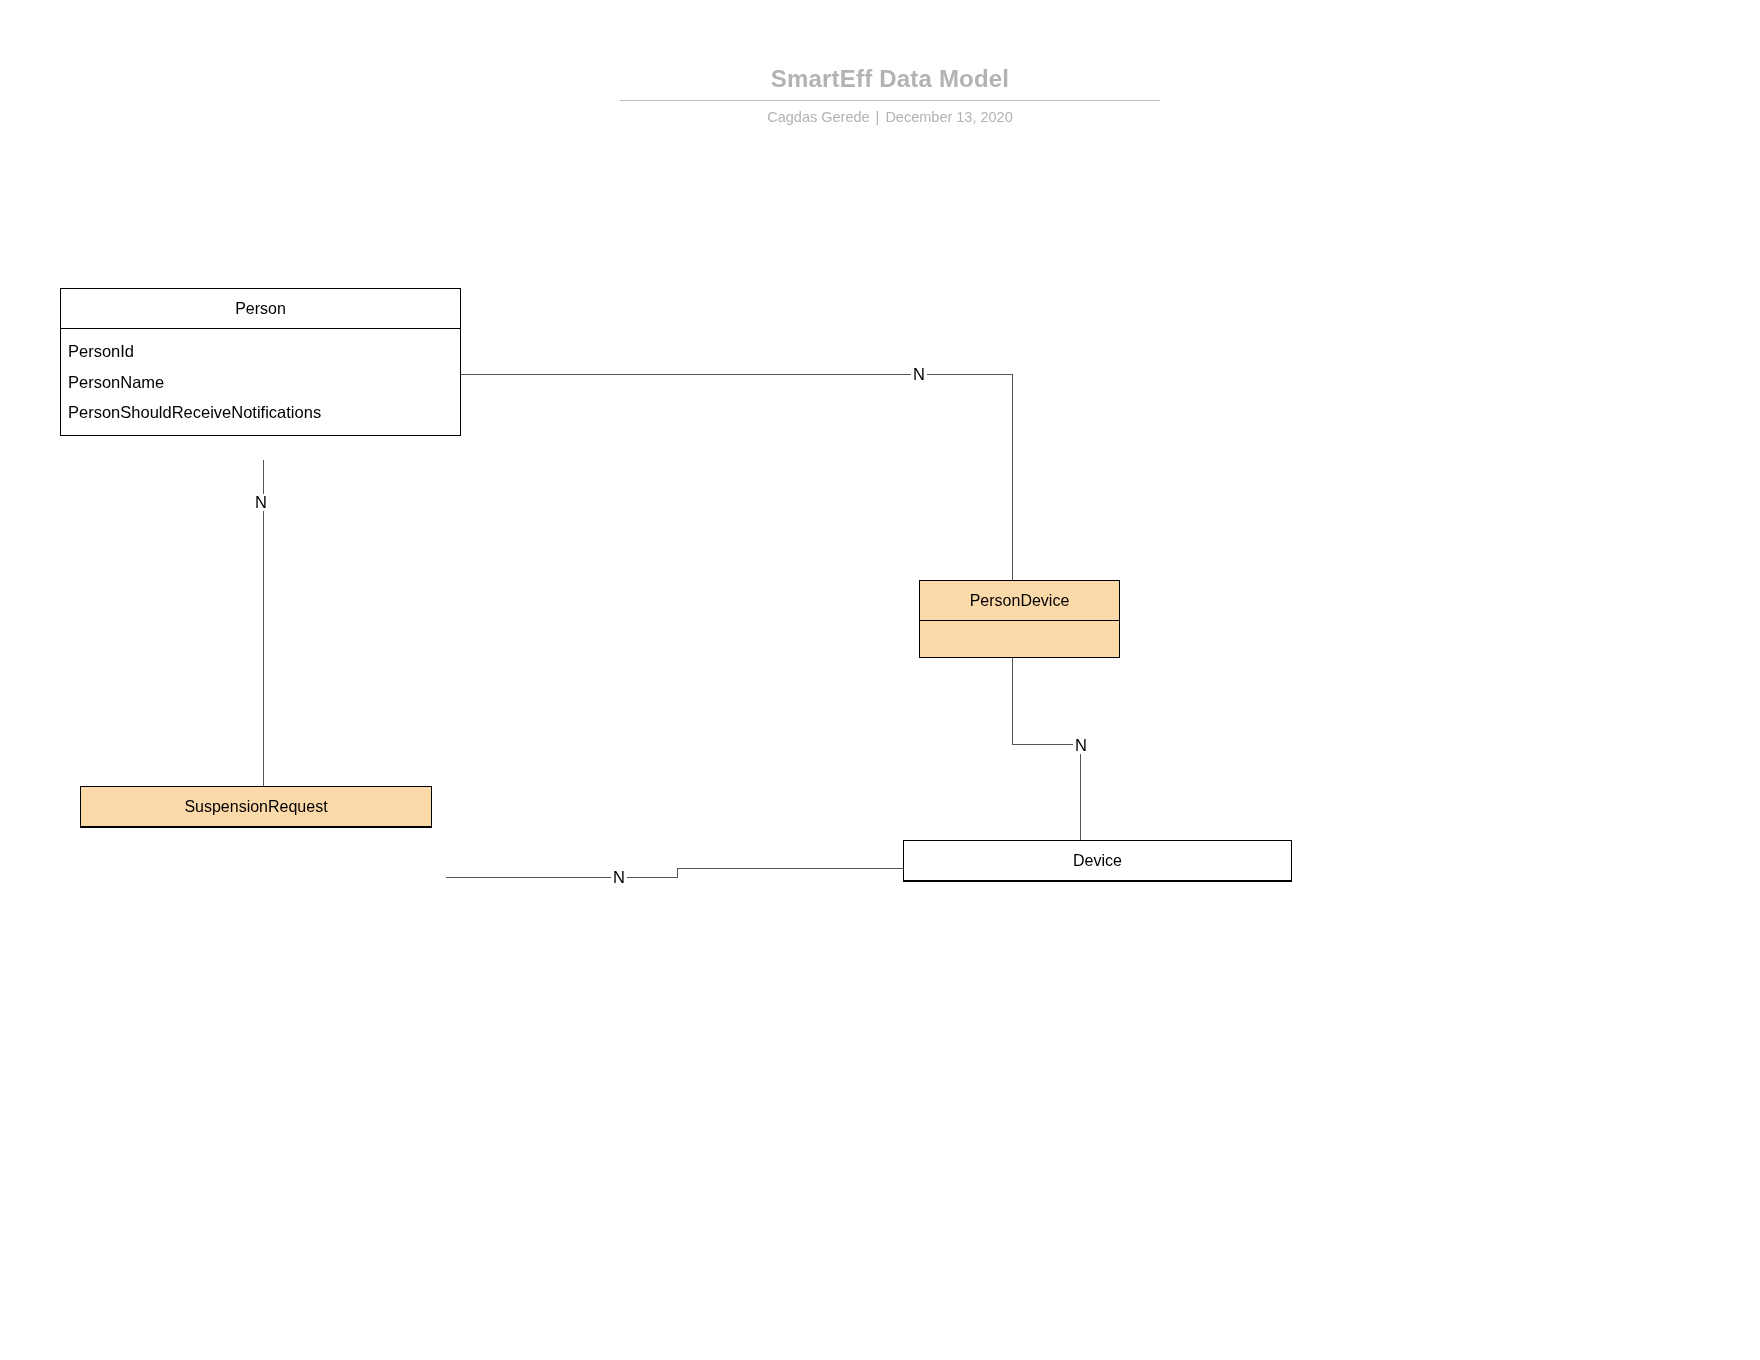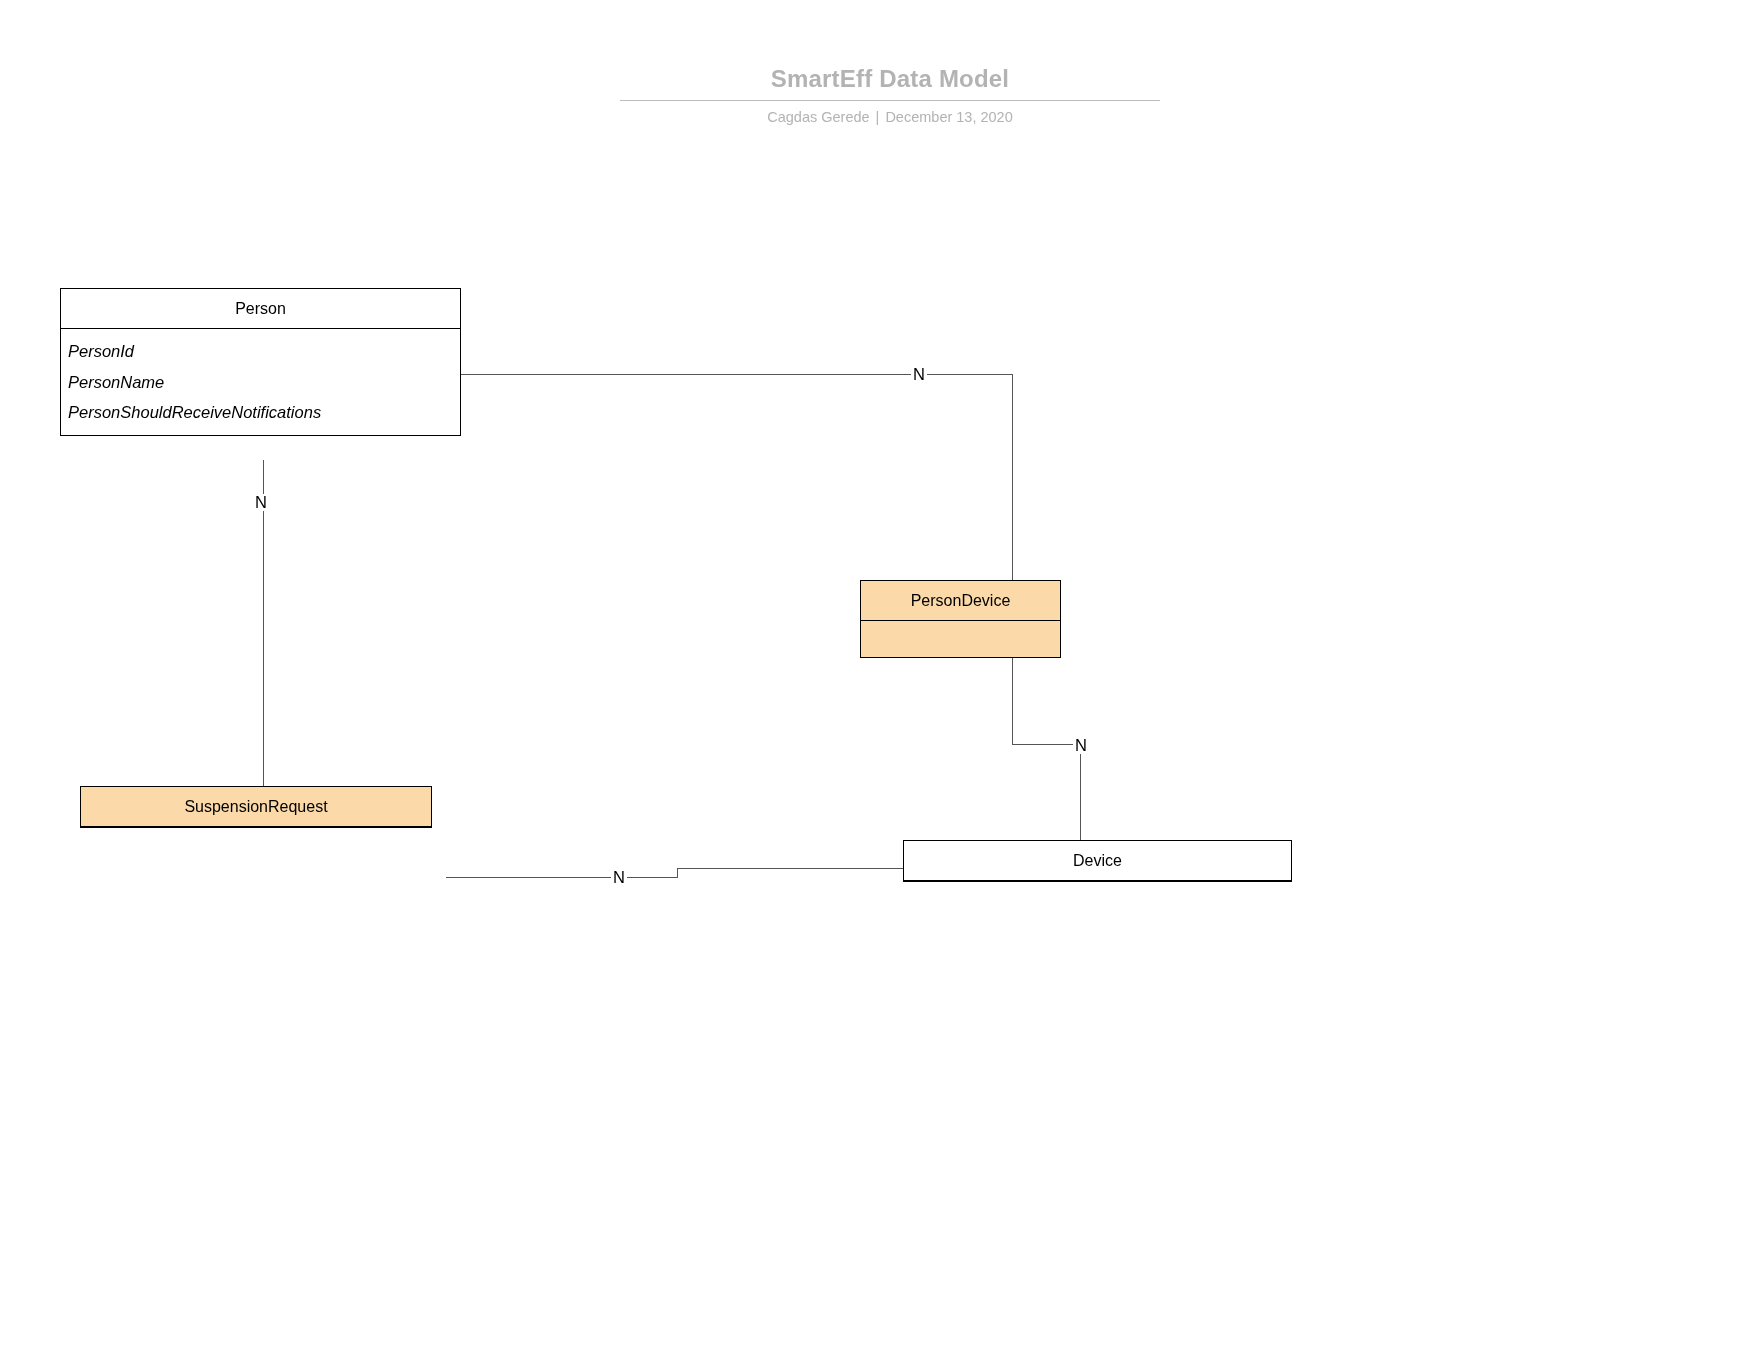--- a/index.html
+++ b/index.html
@@ -63,36 +63,35 @@
     text-align: center;
     font-size: 16px;
     line-height: 1;
     padding: 12px 8px 11px 8px;
     border-bottom: 1.6px solid #000000;
     white-space: nowrap;
   }
   .entity-body {
     box-sizing: border-box;
     padding: 7px 0 7px 0;
-    font-style: italic;
   }
   .entity-body.empty {
     min-height: 36px;
     padding: 0;
   }
   .attr {
     font-size: 16.5px;
     line-height: 1;
     padding: 7px 8px 7px 7px;
     white-space: nowrap;
   }
 
   
   #entity-person      { left: 60px;  top: 288px;  width: 401px; }
-  #entity-persondevice{ left: 860px; top: 580px;  width: 201px; }
+  #entity-persondevice{ left: 919px; top: 580px;  width: 201px; }
   #entity-suspensionrequest { left: 80px;  top: 786px;  width: 352px; }
   #entity-device      { left: 903px; top: 840px;  width: 389px; }
 
   
   .conn {
     position: absolute;
     background: #555555;
   }
   .conn.h { height: 1.4px; }
   .conn.v { width: 1.4px; }

